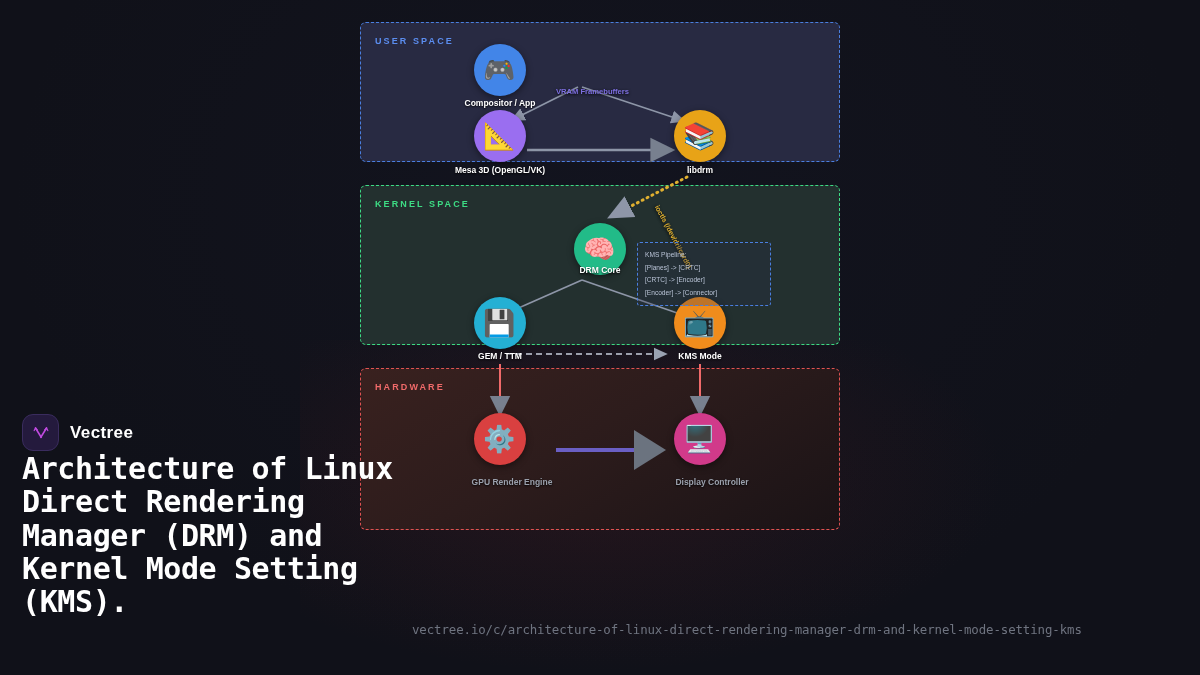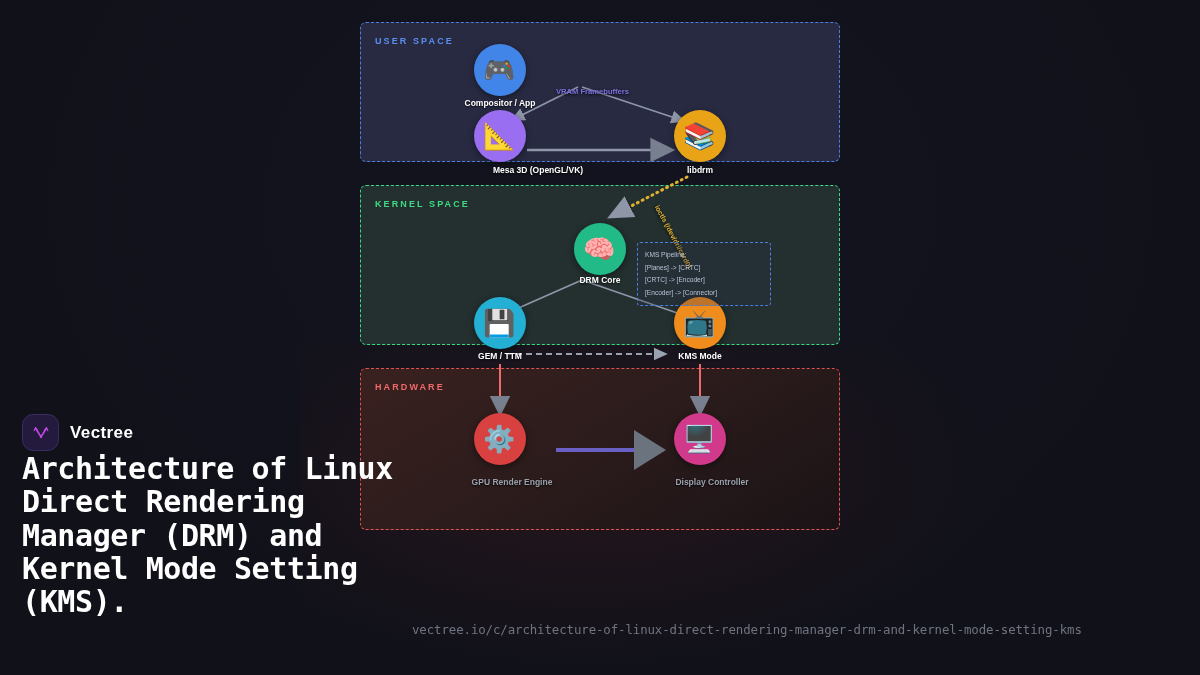--- a/index.html
+++ b/index.html
@@ -253,31 +253,31 @@
     </svg>
 
     <div class="node" style="left:114px; top:22px; background:#4285e8;">
       <span>🎮</span>
     </div>
     <div class="node-label" style="left:140px; top:76px;">Compositor / App</div>
 
     <div class="node" style="left:114px; top:88px; background:#9a6ef0;">
       <span>📐</span>
     </div>
-    <div class="node-label" style="left:140px; top:143px;margin-left:38px;">Mesa 3D (OpenGL/VK)</div>
+    <div class="node-label" style="left:140px; top:143px;">Mesa 3D (OpenGL/VK)</div>
 
     <div class="node" style="left:314px; top:88px; background:#e8a317;">
       <span>📚</span>
     </div>
     <div class="node-label" style="left:340px; top:143px;">libdrm</div>
 
     <div class="node" style="left:214px; top:201px; background:#22bb88;">
       <span>🧠</span>
     </div>
-    <div class="node-label" style="left:240px; top:253px;">DRM Core</div>
+    <div class="node-label" style="left:240px; top:243px;">DRM Core</div>
 
     <div class="node" style="left:114px; top:275px; background:#24b0d4;">
       <span>💾</span>
     </div>
     <div class="node-label" style="left:140px; top:329px;">GEM / TTM</div>
 
     <div class="node" style="left:314px; top:275px; background:#f08c1c;">
       <span>📺</span>
     </div>
     <div class="node-label" style="left:340px; top:329px;">KMS Mode</div>

